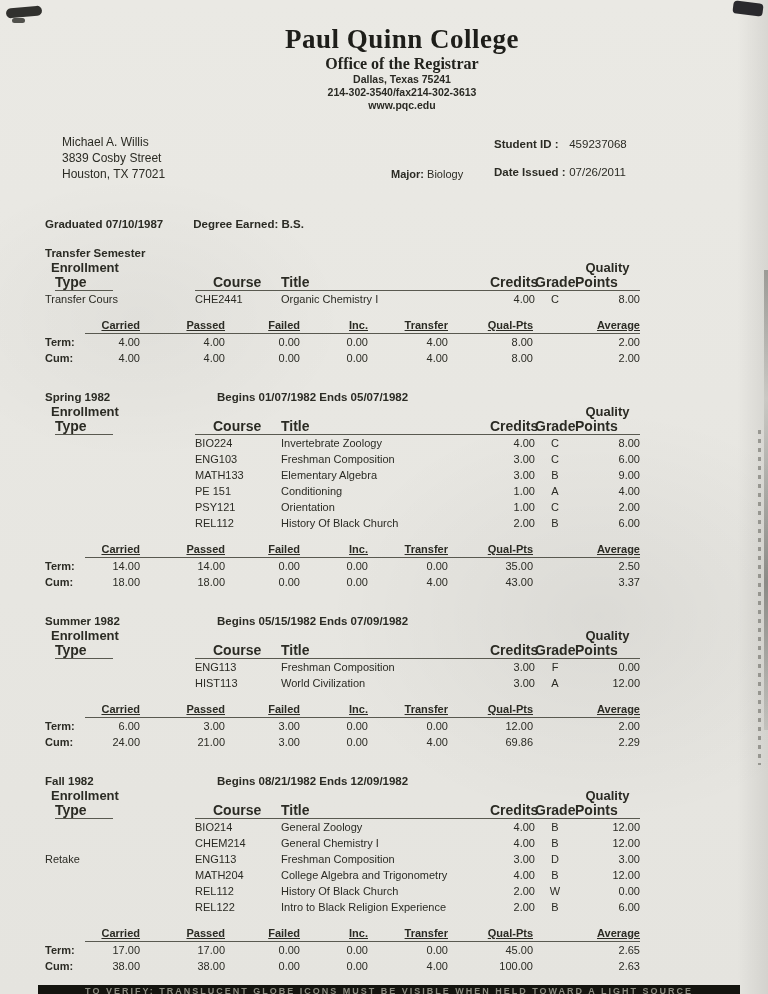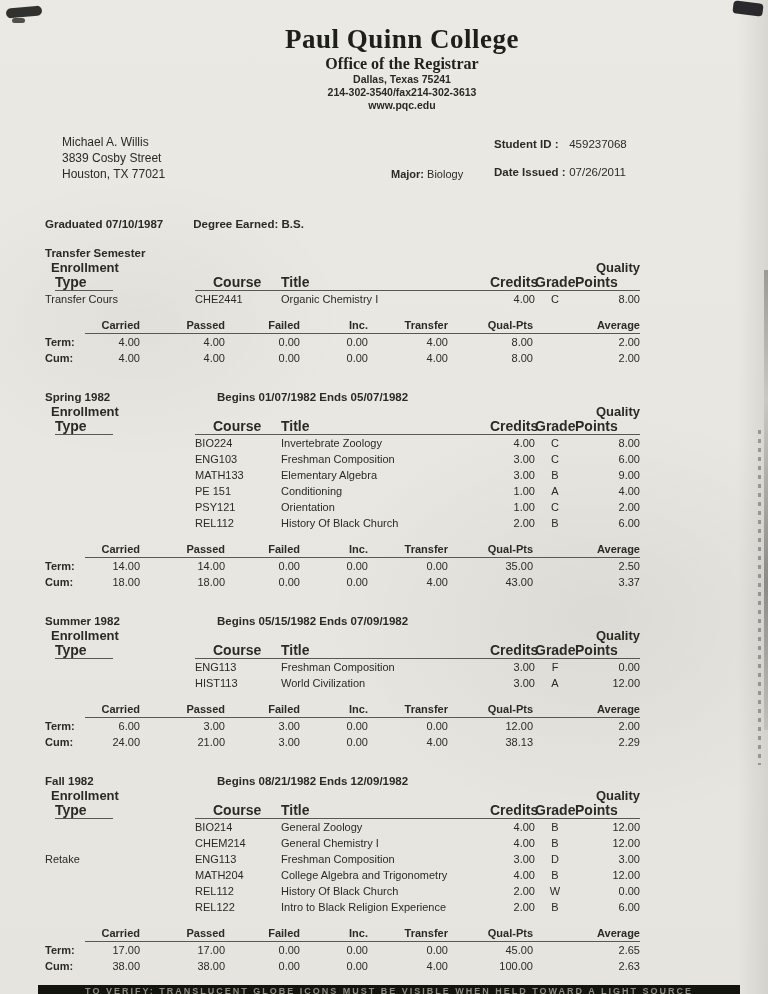--- a/index.html
+++ b/index.html
@@ -42,21 +42,21 @@
   #sections { position:absolute; top:246px; left:45px; width:595px; }
   .semester { margin-bottom:24px; }
   .sec-title { font-weight:700; font-size:11.5px; line-height:15px; }
   .sec-name { display:inline-block; width:172px; }
 
   .cgrid { display:grid; grid-template-columns:150px 82px 213px 45px 40px 65px; width:595px; }
   .sgrid { display:grid; grid-template-columns:40px 55px 85px 75px 68px 80px 85px 107px; width:595px; }
 
   .hline1 { line-height:14px; font-size:13px; }
   .e-enroll { grid-column:1; padding-left:6px; font-weight:700; }
-  .e-quality { grid-column:6; text-align:right; font-weight:700; }
+  .e-quality { grid-column:6; text-align:center; font-weight:700; }
 
   .hline2 { line-height:15px; font-size:14px; font-weight:700; }
   .hline2 > span { border-bottom:1px solid #595950; white-space:nowrap; }
   .h-type { border-bottom:none !important; padding-left:10px; }
   .h-type .ul { font-style:normal; display:inline-block; min-width:58px; border-bottom:1px solid #595950; }
   .h-course { padding-left:18px; }
   .h-title { padding-left:4px; }
   .h-credits { text-align:right; }
   .h-grade { text-align:center; }
   .h-points { text-align:left; }
@@ -64,21 +64,21 @@
   .sec-note { font-weight:700; font-size:11px; line-height:13px; margin-left:85px; }
   .sec-note:empty { display:none; }
 
   .courses { margin-bottom:10px; }
   .crow { line-height:16px; font-size:11px; }
   .c-title { padding-left:4px; }
   .c-credits { text-align:right; }
   .c-grade { text-align:center; }
   .c-points { text-align:right; }
 
-  .shdr { line-height:16px; font-size:11px; font-weight:700; }
+  .shdr { line-height:16px; font-size:11px; font-weight:700;text-decoration:underline; }
   .shdr > span { border-bottom:1px solid #595950; text-align:right; white-space:nowrap; }
   .shdr > span:first-child { border-bottom:none; }
   .srow { line-height:16px; font-size:11px; }
   .s-lab { font-weight:700; }
   .s-val { text-align:right; }
 
   
   .security-band { position:absolute; left:38px; right:28px; bottom:0; height:9px; background:#14140f; overflow:hidden; }
   .sec-text { color:#8d8d82; font:700 9px/13px "Liberation Sans", sans-serif; letter-spacing:2px; text-align:center; white-space:nowrap; }
 </style>
@@ -338,21 +338,21 @@
           <span class="s-val">12.00</span>
           <span class="s-val">2.00</span>
         </div>
     <div class="sgrid srow">
       <span class="s-lab">Cum:</span>
     <span class="s-val">24.00</span>
           <span class="s-val">21.00</span>
           <span class="s-val">3.00</span>
           <span class="s-val">0.00</span>
           <span class="s-val">4.00</span>
-          <span class="s-val">38.13</span>
+          <span class="s-val">69.86</span>
           <span class="s-val">2.29</span>
         </div>
   </section>
 
   <section class="semester">
     <div class="sec-title">
       <span class="sec-name">Fall 1982</span><span class="sec-dates">Begins 08/21/1982 Ends 12/09/1982</span>
     </div>
     <div class="cgrid hline1">
       <span class="e-enroll">Enrollment</span>

